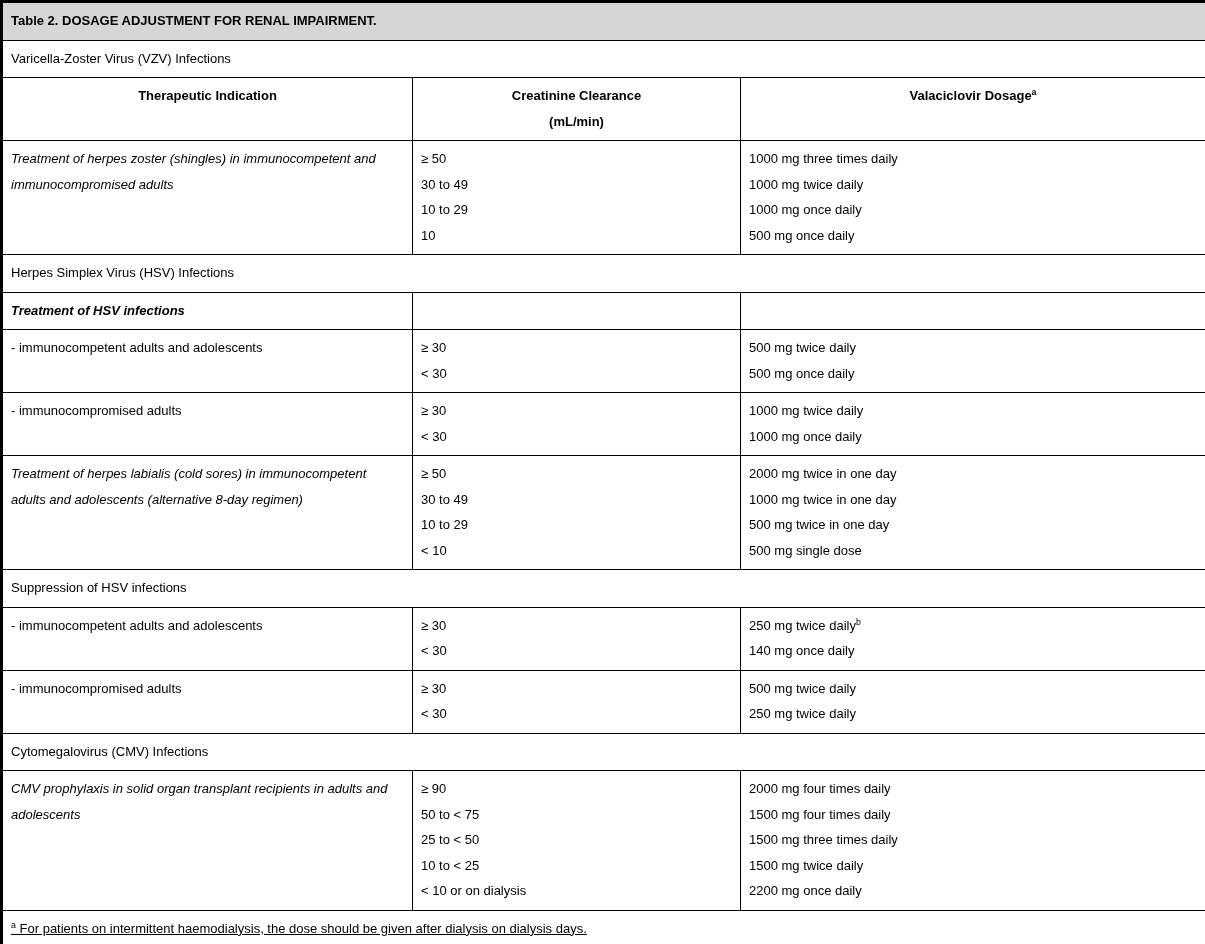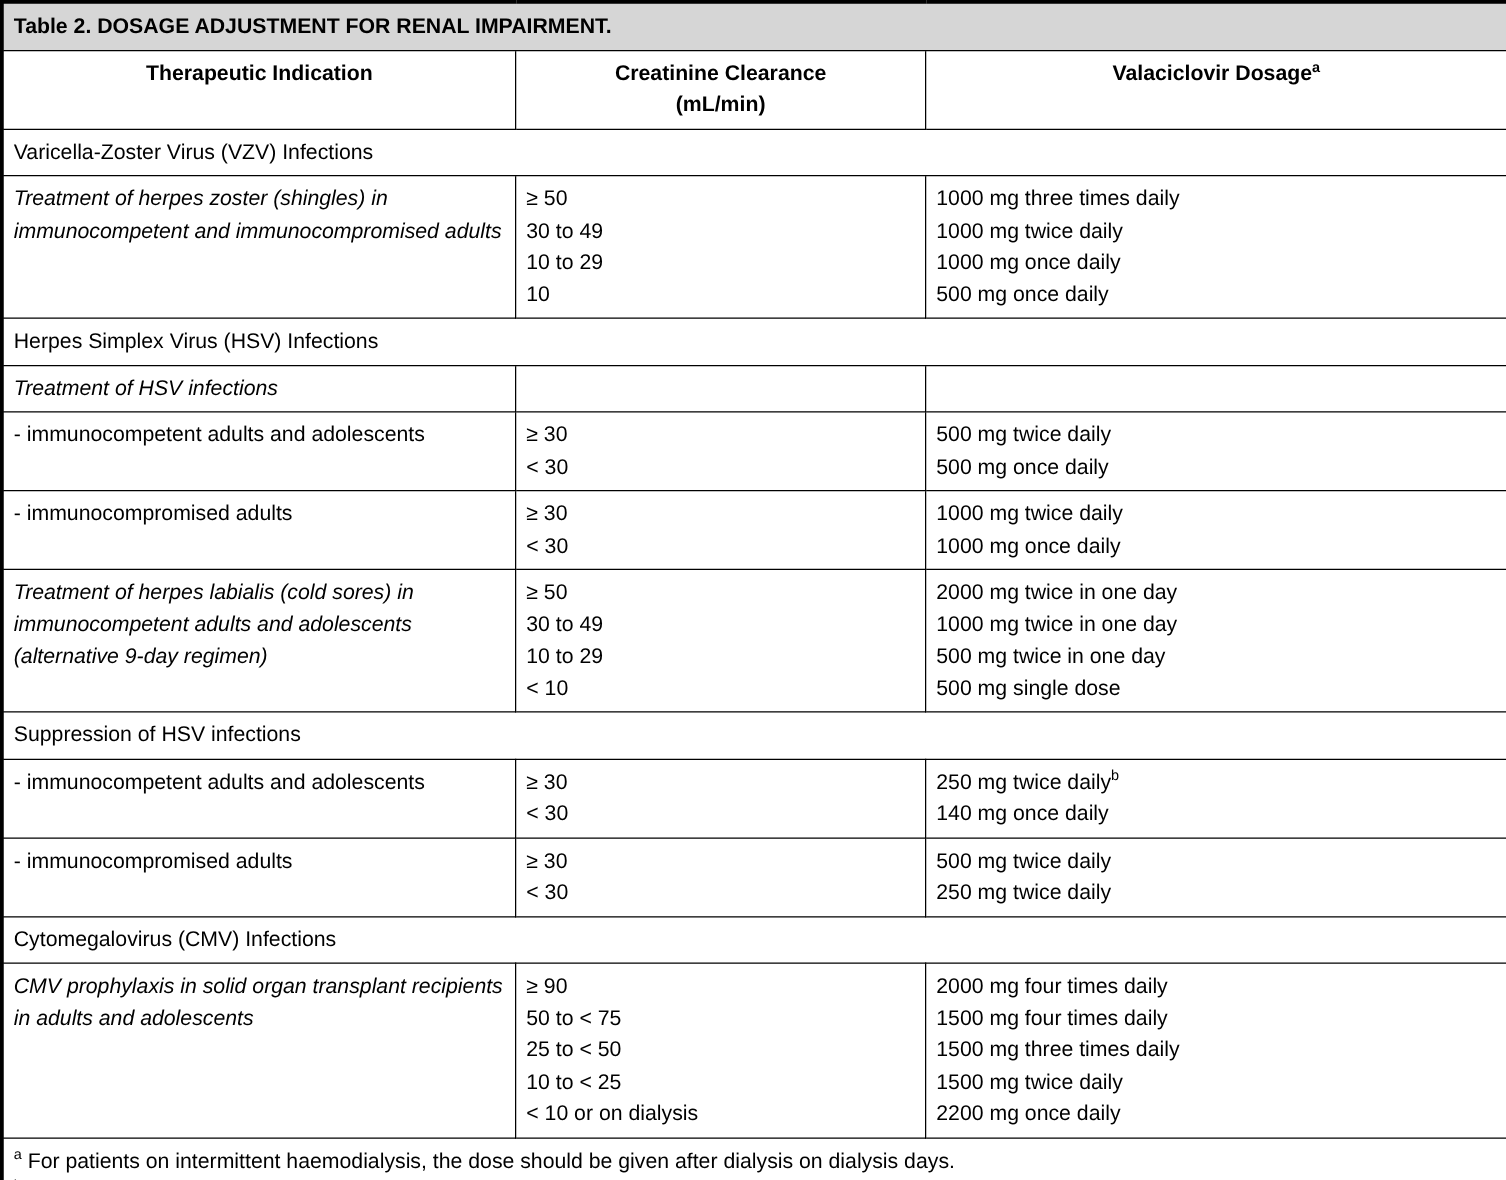--- a/index.html
+++ b/index.html
@@ -22,21 +22,21 @@
     width: 1205px;
     border-collapse: collapse;
     table-layout: fixed;
     border: 3px solid #000000;
     box-sizing: border-box;
   }
   table.renal-table td {
     border: 1px solid #000000;
     vertical-align: top;
     padding: 5px 8px 6px 8px;
-    font-size: 17px;
+    font-size: 13px;
     line-height: 25.5px;
     box-sizing: border-box;
   }
   
   col.c-indication { width: 411px; }
   col.c-clearance  { width: 328px; }
   col.c-dosage     { width: 466px; }
 
   
   td.title-cell {
@@ -63,20 +63,21 @@
     line-height: 25px;
     padding: 6px 9px 7px 9px;
     border-top: 2px solid #000000;
     border-bottom: 2px solid #000000;
   }
   
   td.sub-head-ind {
     font-style: italic;
     padding-top: 6px;
     padding-bottom: 7px;
+    font-weight: bold;
   }
   td.ind-italic { font-style: italic; }
   td.ind-plain  { font-style: normal; margin-top: 24px; }
 
   
   .line { display: block; white-space: nowrap; }
 
   sup {
     font-size: 0.68em;
     vertical-align: super;
@@ -87,20 +88,21 @@
   td.footnotes {
     border-top: 2px solid #000000;
     padding: 6px 9px 8px 9px;
     font-size: 19px;
     line-height: 26px;
   }
   .footnote {
     display: block;
     padding-left: 22px;
     text-indent: -22px;
+    text-decoration: underline;
   }
   .footnote .fn-mark {
     font-size: 0.68em;
     vertical-align: super;
     line-height: 0;
   }
   .footnote .fn-text { }
 </style>
 </head>
 <body>
@@ -110,33 +112,33 @@
     <colgroup>
       <col class="c-indication">
       <col class="c-clearance">
       <col class="c-dosage">
     </colgroup>
     <tbody>
       <tr>
         <td class="title-cell" colspan="3">Table 2. DOSAGE ADJUSTMENT FOR RENAL IMPAIRMENT.</td>
       </tr>
       <tr>
+          <td class="section-band" colspan="3">Varicella-Zoster Virus (VZV) Infections</td>
+        </tr>
+
+    <tr>
         <td class="col-head">Therapeutic Indication</td>
         <td class="col-head">
           <span class="line">Creatinine Clearance</span>
           <span class="line">(mL/min)</span>
         </td>
         <td class="col-head">
           <span>Valaciclovir Dosage</span><sup>a</sup>
         </td>
       </tr>
-
-    <tr>
-          <td class="section-band" colspan="3">Varicella-Zoster Virus (VZV) Infections</td>
-        </tr>
         <tr>
           <td class="ind-italic">Treatment of herpes zoster (shingles) in immunocompetent and immunocompromised adults</td>
           <td>
             <span class="line">≥ 50</span>
             <span class="line">30 to 49</span>
             <span class="line">10 to 29</span>
             <span class="line">10</span>
           </td>
           <td>
             <span class="line">1000 mg three times daily</span>
@@ -169,21 +171,21 @@
           <td>
             <span class="line">≥ 30</span>
             <span class="line">&lt; 30</span>
           </td>
           <td>
             <span class="line">1000 mg twice daily</span>
             <span class="line">1000 mg once daily</span>
           </td>
         </tr>
         <tr>
-          <td class="ind-italic">Treatment of herpes labialis (cold sores) in immunocompetent adults and adolescents (alternative 9-day regimen)</td>
+          <td class="ind-italic">Treatment of herpes labialis (cold sores) in immunocompetent adults and adolescents (alternative 8-day regimen)</td>
           <td>
             <span class="line">≥ 50</span>
             <span class="line">30 to 49</span>
             <span class="line">10 to 29</span>
             <span class="line">&lt; 10</span>
           </td>
           <td>
             <span class="line">2000 mg twice in one day</span>
             <span class="line">1000 mg twice in one day</span>
             <span class="line">500 mg twice in one day</span>

